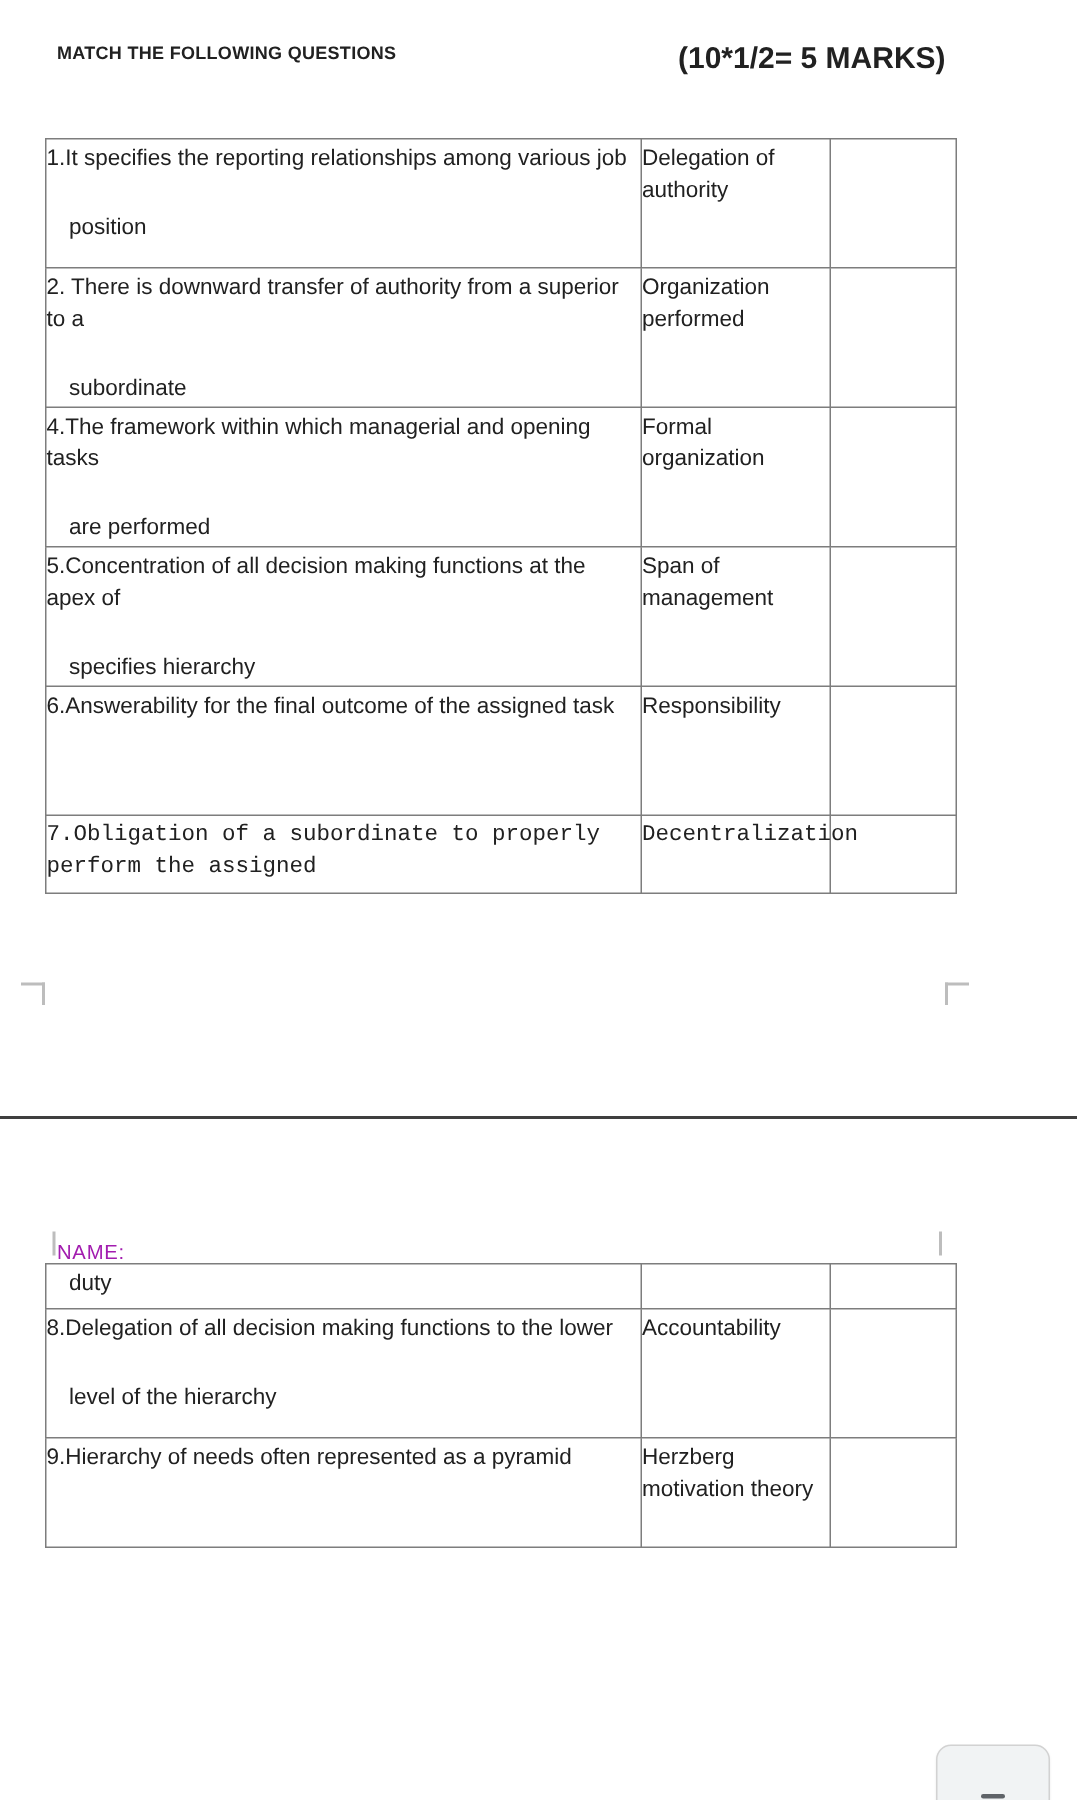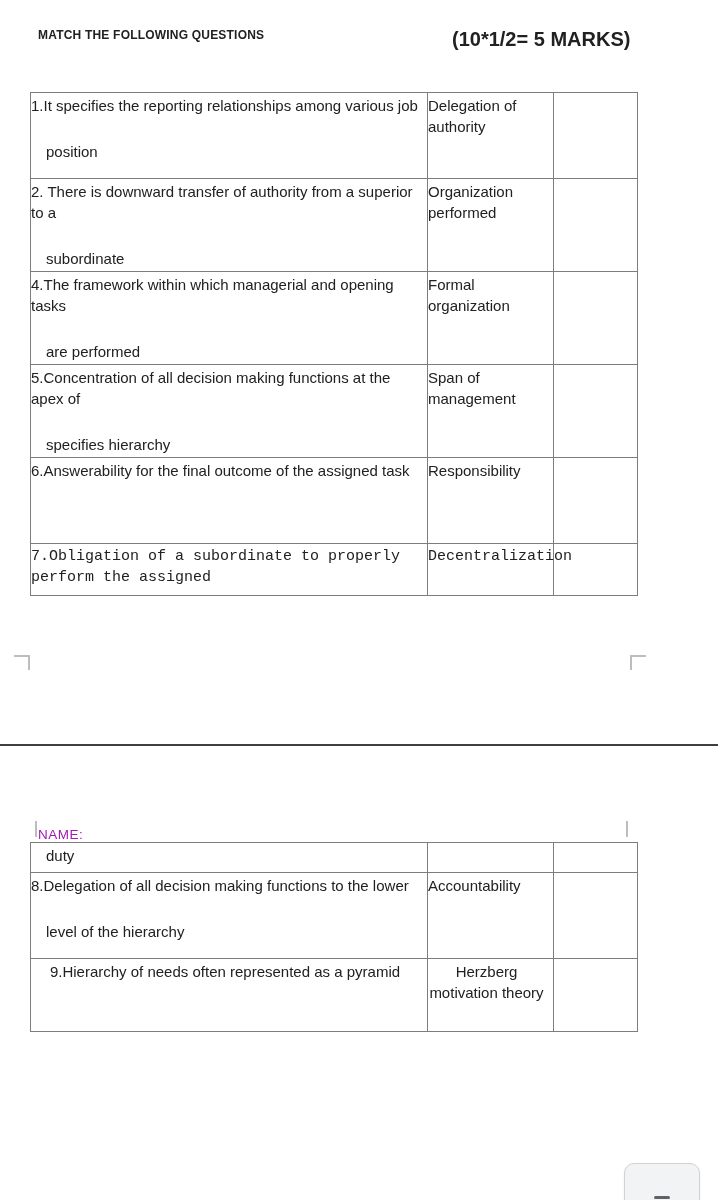--- a/index.html
+++ b/index.html
@@ -31,21 +31,21 @@
     table.match td {
       border: 1px solid #7d7d7d;
       vertical-align: top;
       padding: 2px 8px 2px 0;
       font-size: 15px;
       line-height: 21px;
     }
     tr.rh86 { height: 86px; }
     tr.rh66 { height: 66px; }
     tr.rh52 { height: 52px; font-family: Liberation Mono, monospace; }
-    tr.rh73 { height: 73px; text-align: center; }
+    tr.rh73 { height: 73px; }
     tr.rh30 { height: 30px; }
     .qline { white-space: normal; }
     .cont { margin-top: 25px; padding-left: 15px; }
     .cont0 { padding-left: 15px; }
     td.vmid { vertical-align: middle; }
     .name-label {
       position: absolute; left: 38px; top: 795px;
       font-size: 13.5px; color: #a21caf; letter-spacing: 0.5px; margin-top: 32px;
     }
     .page-sep {

